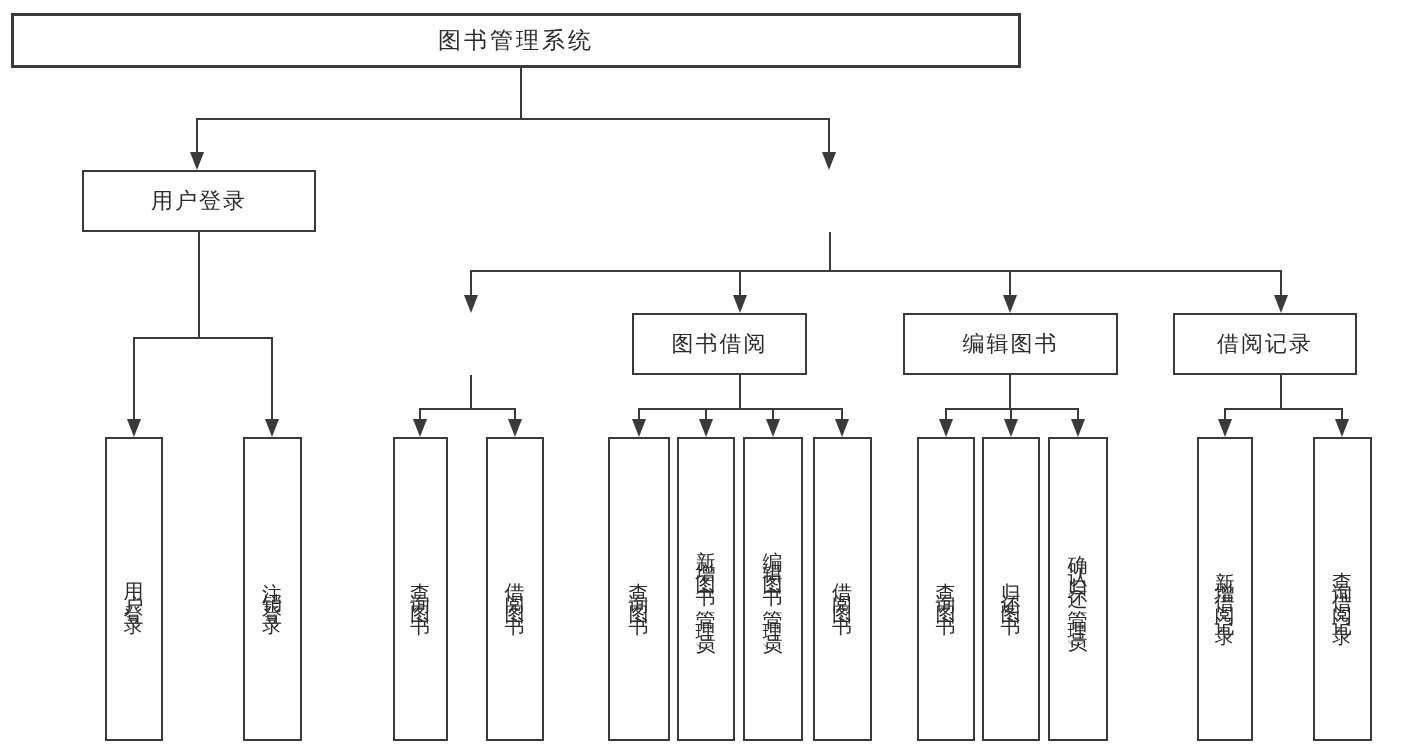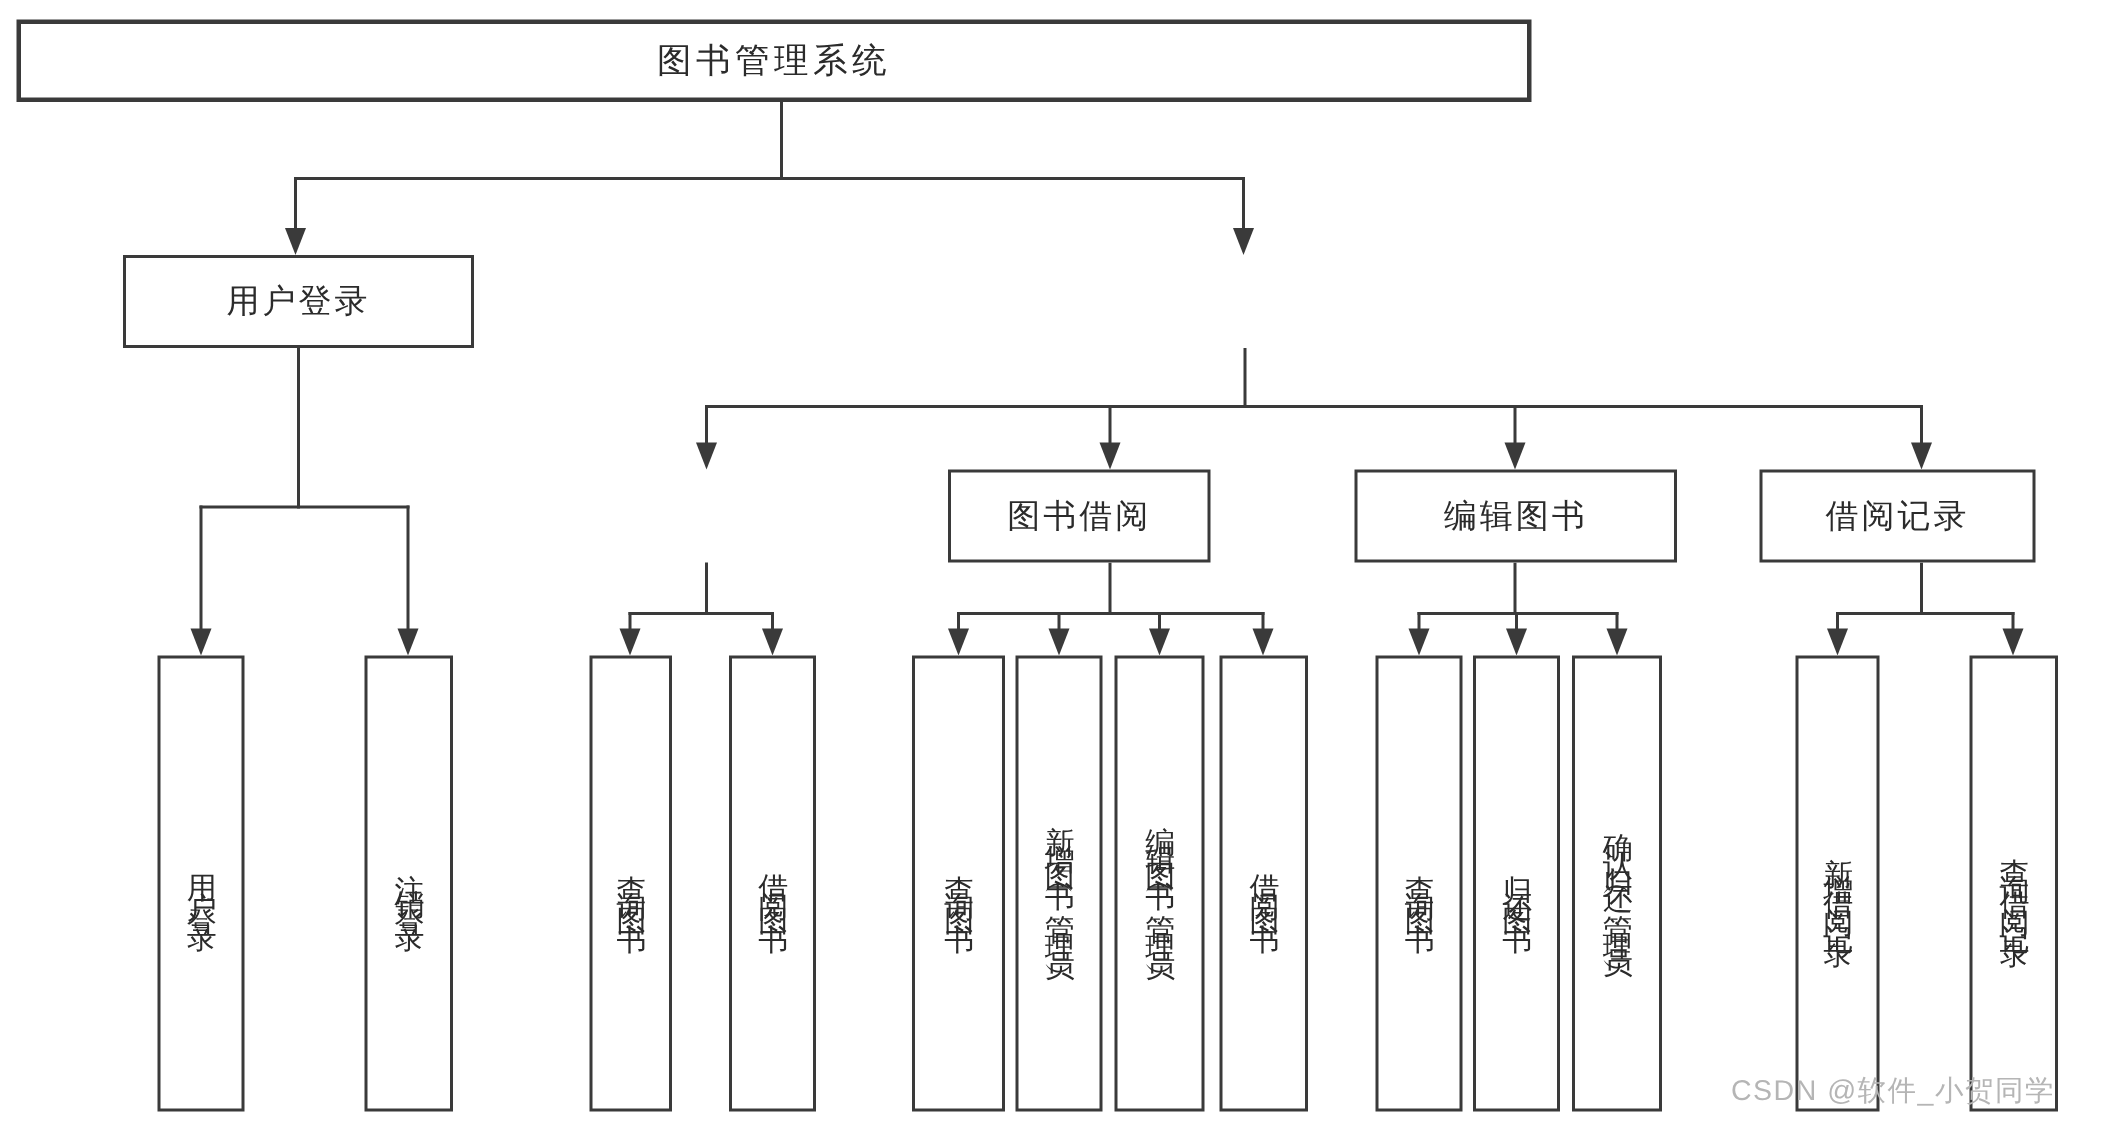--- a/index.html
+++ b/index.html
@@ -182,15 +182,14 @@
     <span class="lbl" style="letter-spacing:11px">确认归还（管理员）</span>
   </div>
 
   <div class="node v" style="left:1197px;top:437px;width:56px;height:304px">
     <span class="lbl">新增借阅记录</span>
   </div>
   <div class="node v" style="left:1313px;top:437px;width:59px;height:304px">
     <span class="lbl">查询借阅记录</span>
   </div>
 
-  <div class="watermark">CSDN @软件_小贺同学</div>
 
 </div>
 
 </body></html>

